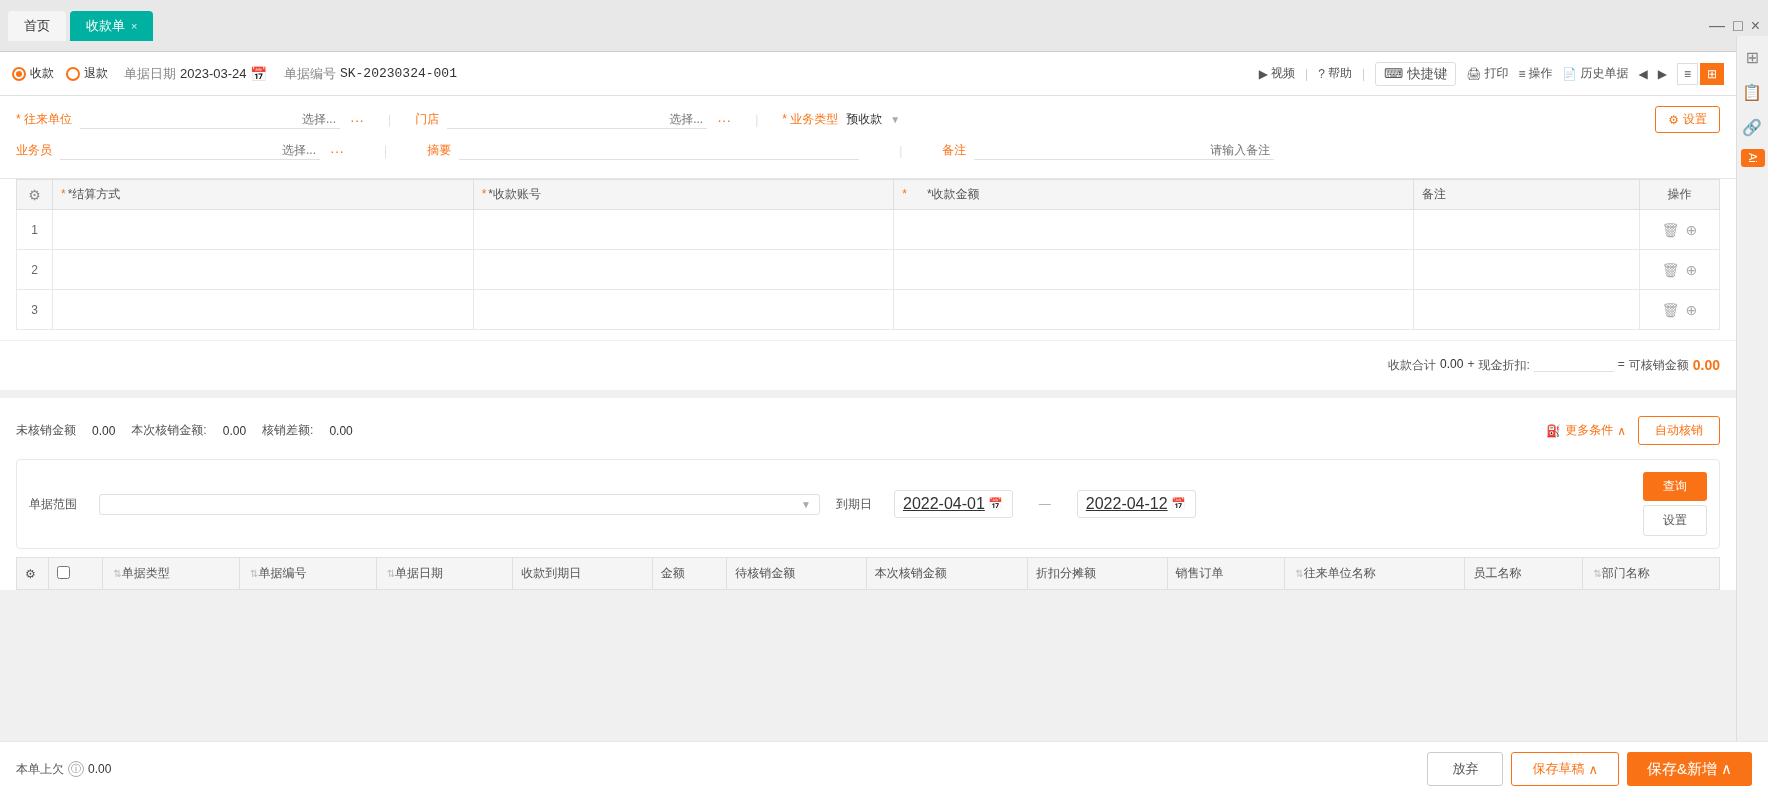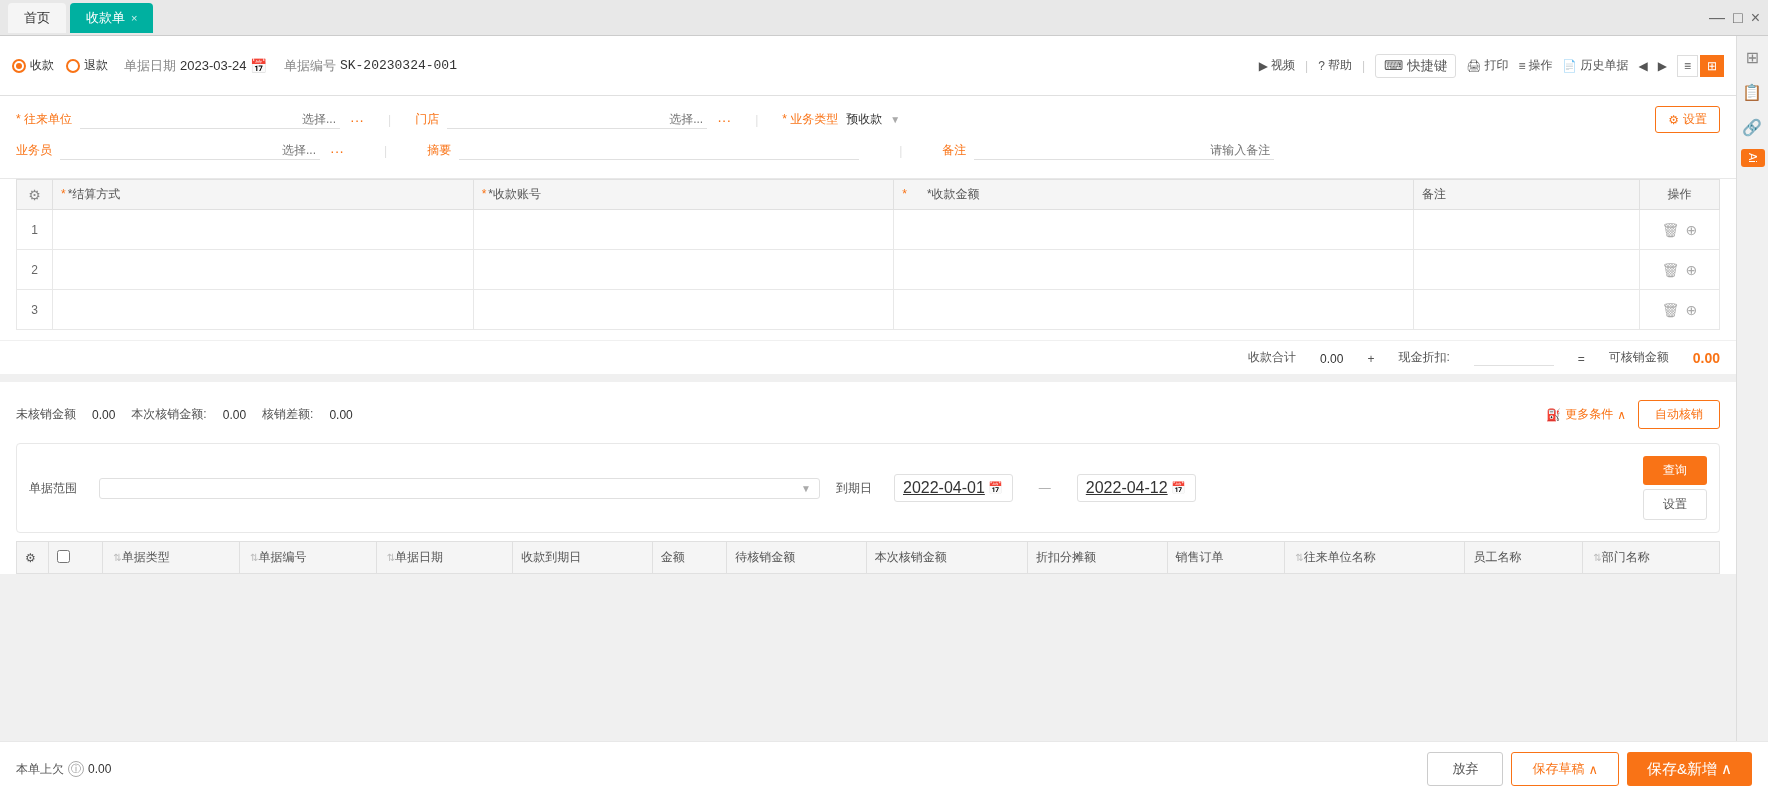--- a/index.html
+++ b/index.html
@@ -1,38 +1,38 @@
 <!DOCTYPE html>
 <html><head>
   <meta charset="utf-8">
   <style>
     * { box-sizing: border-box; margin: 0; padding: 0; }
     body { font-family: 'Microsoft YaHei', Arial, sans-serif; font-size: 12px; background: #f0f0f0; color: #333; overflow: hidden; }
 
     
     .tab-bar {
-      display: flex; align-items: center; background: #e8e8e8; height: 36px; border-bottom: 1px solid #ccc;
+      display: flex; align-items: center; background: #e8e8e8; height: 52px; border-bottom: 1px solid #ccc;
       padding: 0 8px; gap: 4px;
     }
     .tab-home {
       padding: 6px 16px; background: #f5f5f5; color: #333; border-radius: 4px 4px 0 0;
       cursor: pointer; font-size: 13px;
     }
     .tab-active {
       padding: 6px 16px; background: #00b0a0; color: #fff; border-radius: 4px 4px 0 0;
       cursor: pointer; font-size: 13px; display: flex; align-items: center; gap: 6px;
     }
     .tab-close { font-size: 11px; cursor: pointer; opacity: 0.8; }
     .tab-bar-right { margin-left: auto; display: flex; gap: 8px; font-size: 16px; color: #666; }
     .tab-bar-right span { cursor: pointer; }
 
     
     .toolbar {
       display: flex; align-items: center; background: #fff; padding: 6px 12px;
-      border-bottom: 1px solid #e0e0e0; gap: 16px; height: 60px;
+      border-bottom: 1px solid #e0e0e0; gap: 16px; height: 44px;
     }
     .radio-group { display: flex; gap: 12px; align-items: center; }
     .radio-item { display: flex; align-items: center; gap: 4px; cursor: pointer; }
     .radio-dot { width: 14px; height: 14px; border-radius: 50%; border: 2px solid #f97316; background: #fff; display: flex; align-items: center; justify-content: center; }
     .radio-dot.checked::after { content: ''; width: 6px; height: 6px; border-radius: 50%; background: #f97316; display: block; }
     .toolbar-date { display: flex; align-items: center; gap: 4px; color: #333; font-size: 13px; }
     .toolbar-date .label { color: #888; }
     .toolbar-date .val { font-weight: 500; }
     .calendar-icon { color: #f97316; cursor: pointer; font-size: 14px; }
     .toolbar-num { display: flex; align-items: center; gap: 4px; font-size: 13px; color: #888; }
@@ -80,22 +80,22 @@
     }
     .data-table .row-num { color: #666; text-align: center; width: 36px; }
     .data-table .col-ops { width: 80px; text-align: center; }
     .col-ops-btns { display: flex; gap: 6px; justify-content: center; }
     .op-btn { cursor: pointer; color: #aaa; font-size: 14px; }
     .th-settings { color: #888; cursor: pointer; font-size: 14px; }
     .required-star { color: #f97316; }
 
     
     .summary-row {
-      display: flex; align-items: flex-end; justify-content: flex-end; padding: 8px 16px;
-      background: #fff; border-top: 1px solid #f0f0f0; gap: 24px; font-size: 12px; color: #555;
+      display: flex; align-items: flex-start; justify-content: flex-end; padding: 16px 16px;
+      background: #fff; border-top: 1px solid #f0f0f0; gap: 4px; font-size: 12px; color: #555;
     }
     .summary-val { font-weight: 500; color: #333; }
     .summary-orange { color: #f97316; font-weight: bold; font-size: 14px; }
     .summary-input {
       border: none; border-bottom: 1px solid #e0e0e0; outline: none; width: 80px;
       text-align: center; font-size: 12px; background: transparent;
     }
 
     
     .writeoff-section { background: #fff; margin-top: 8px; padding: 12px 16px 0; }

